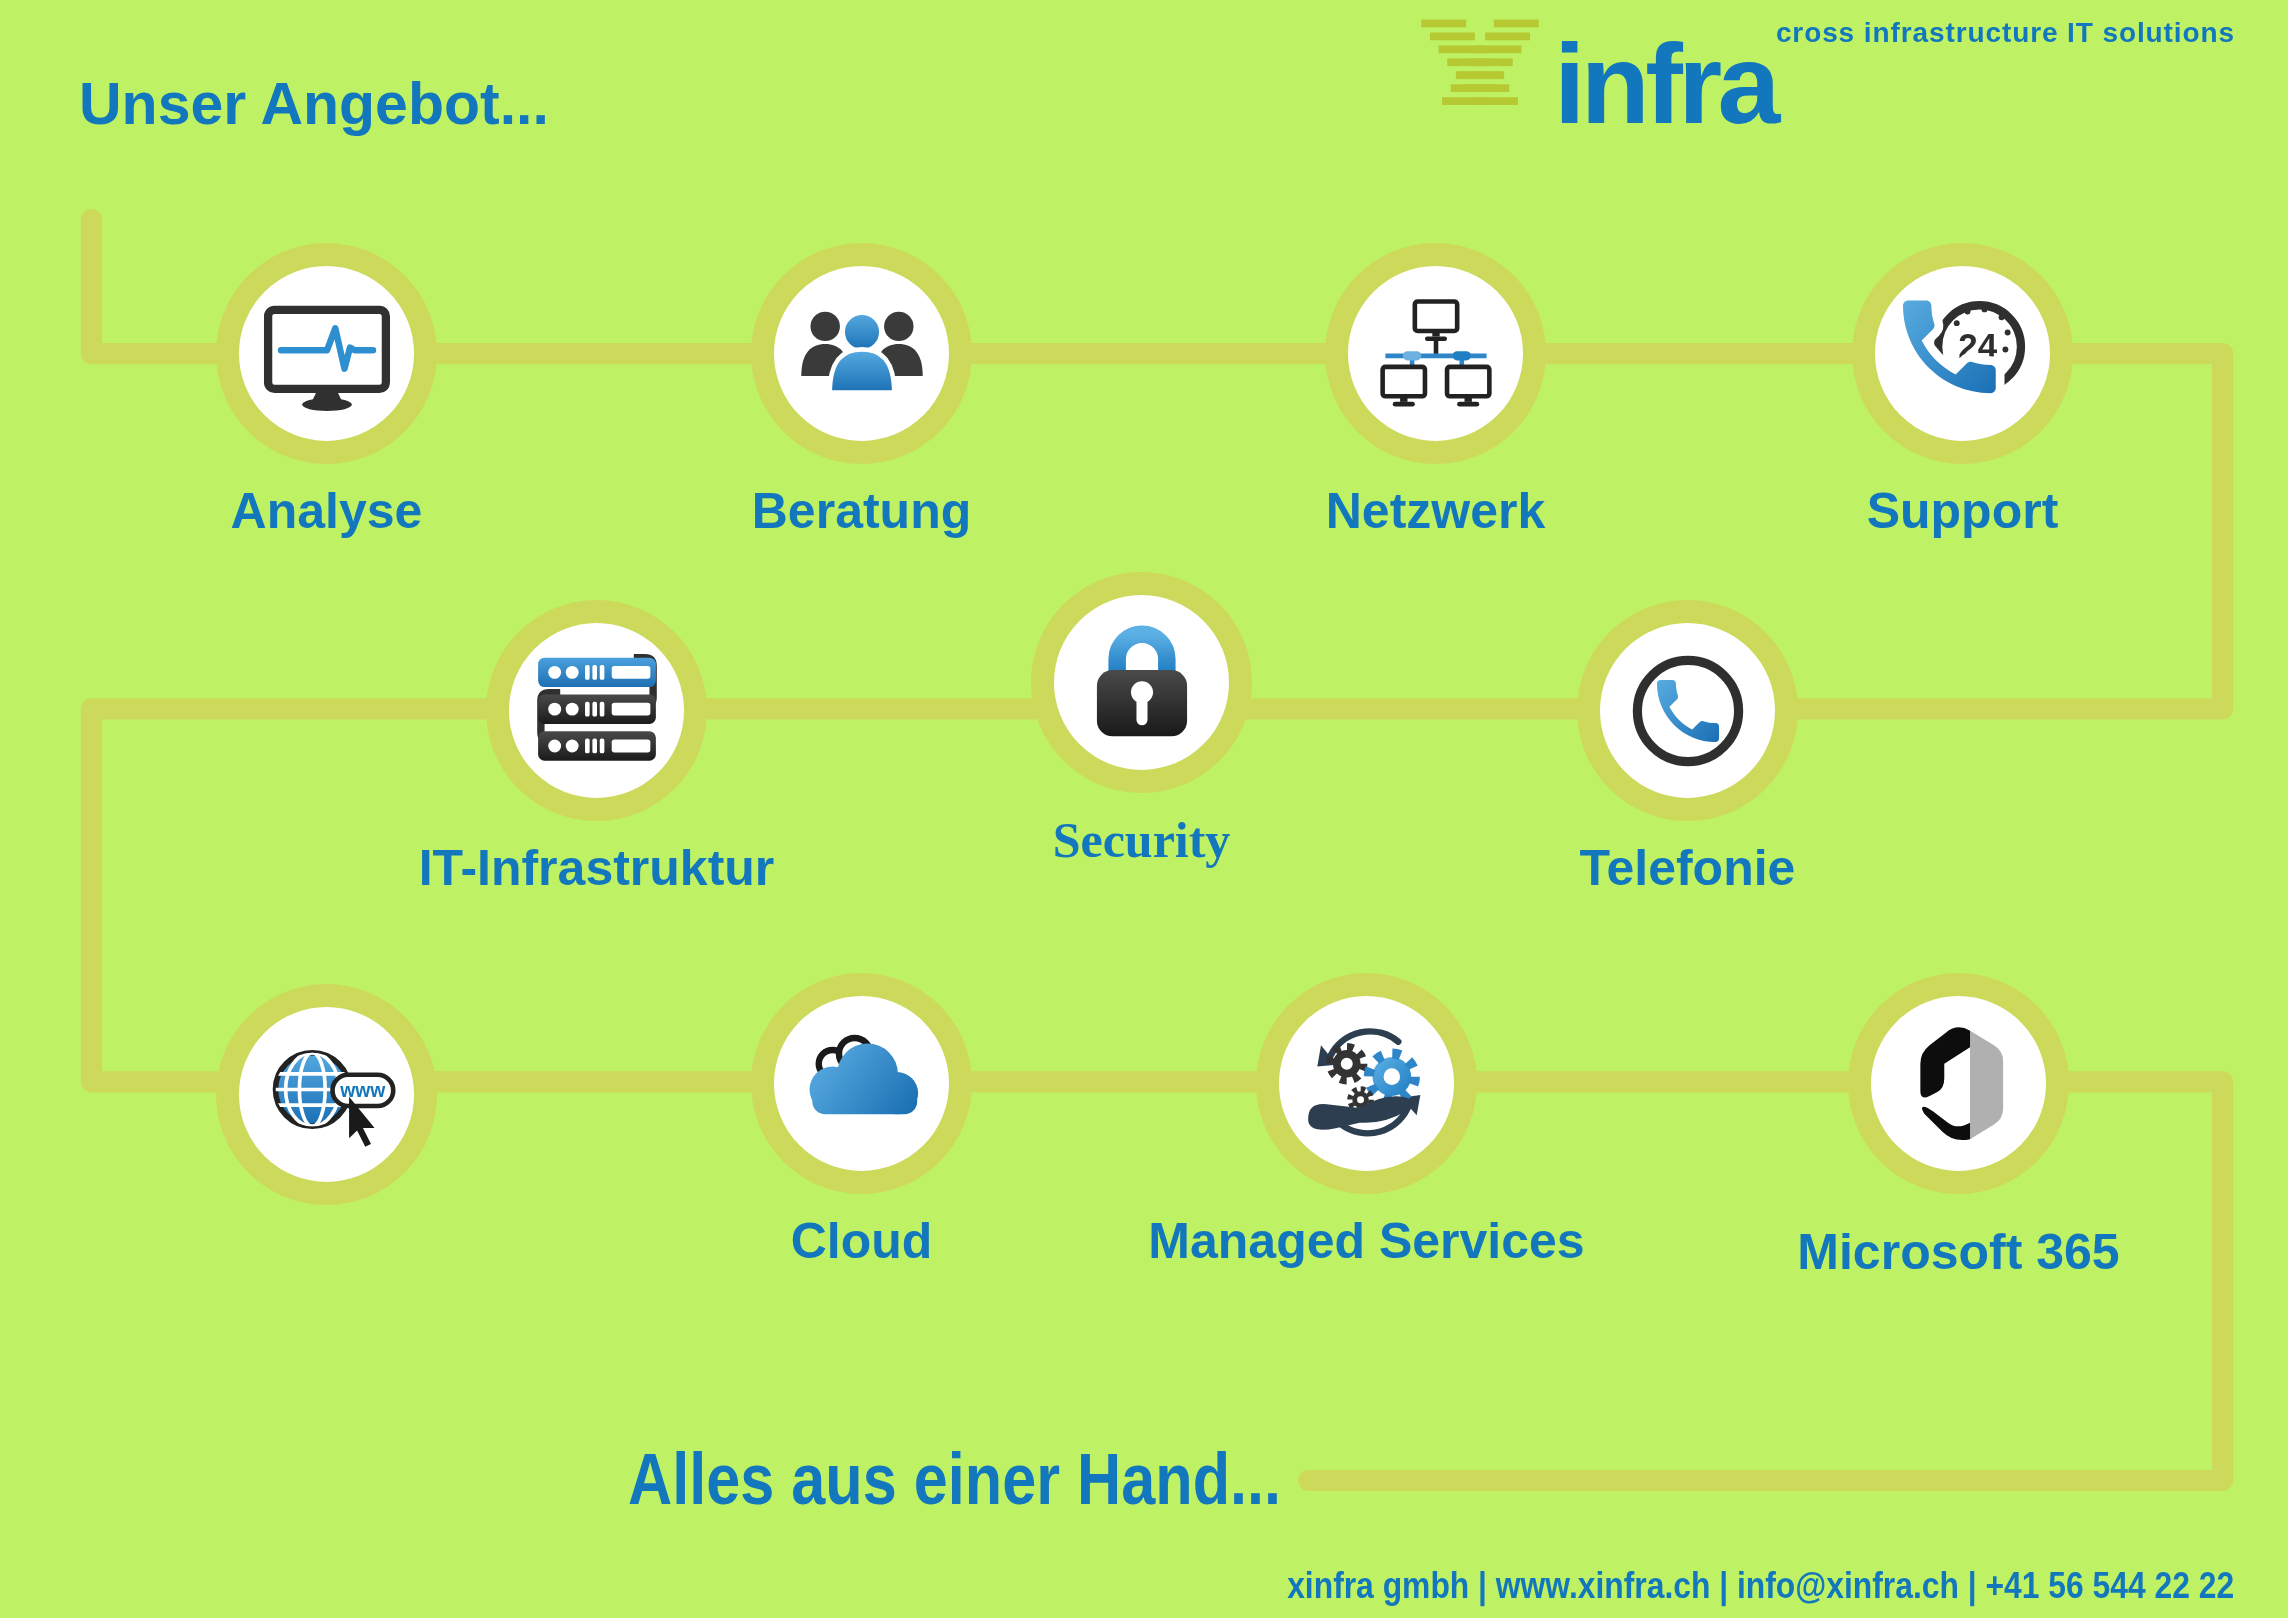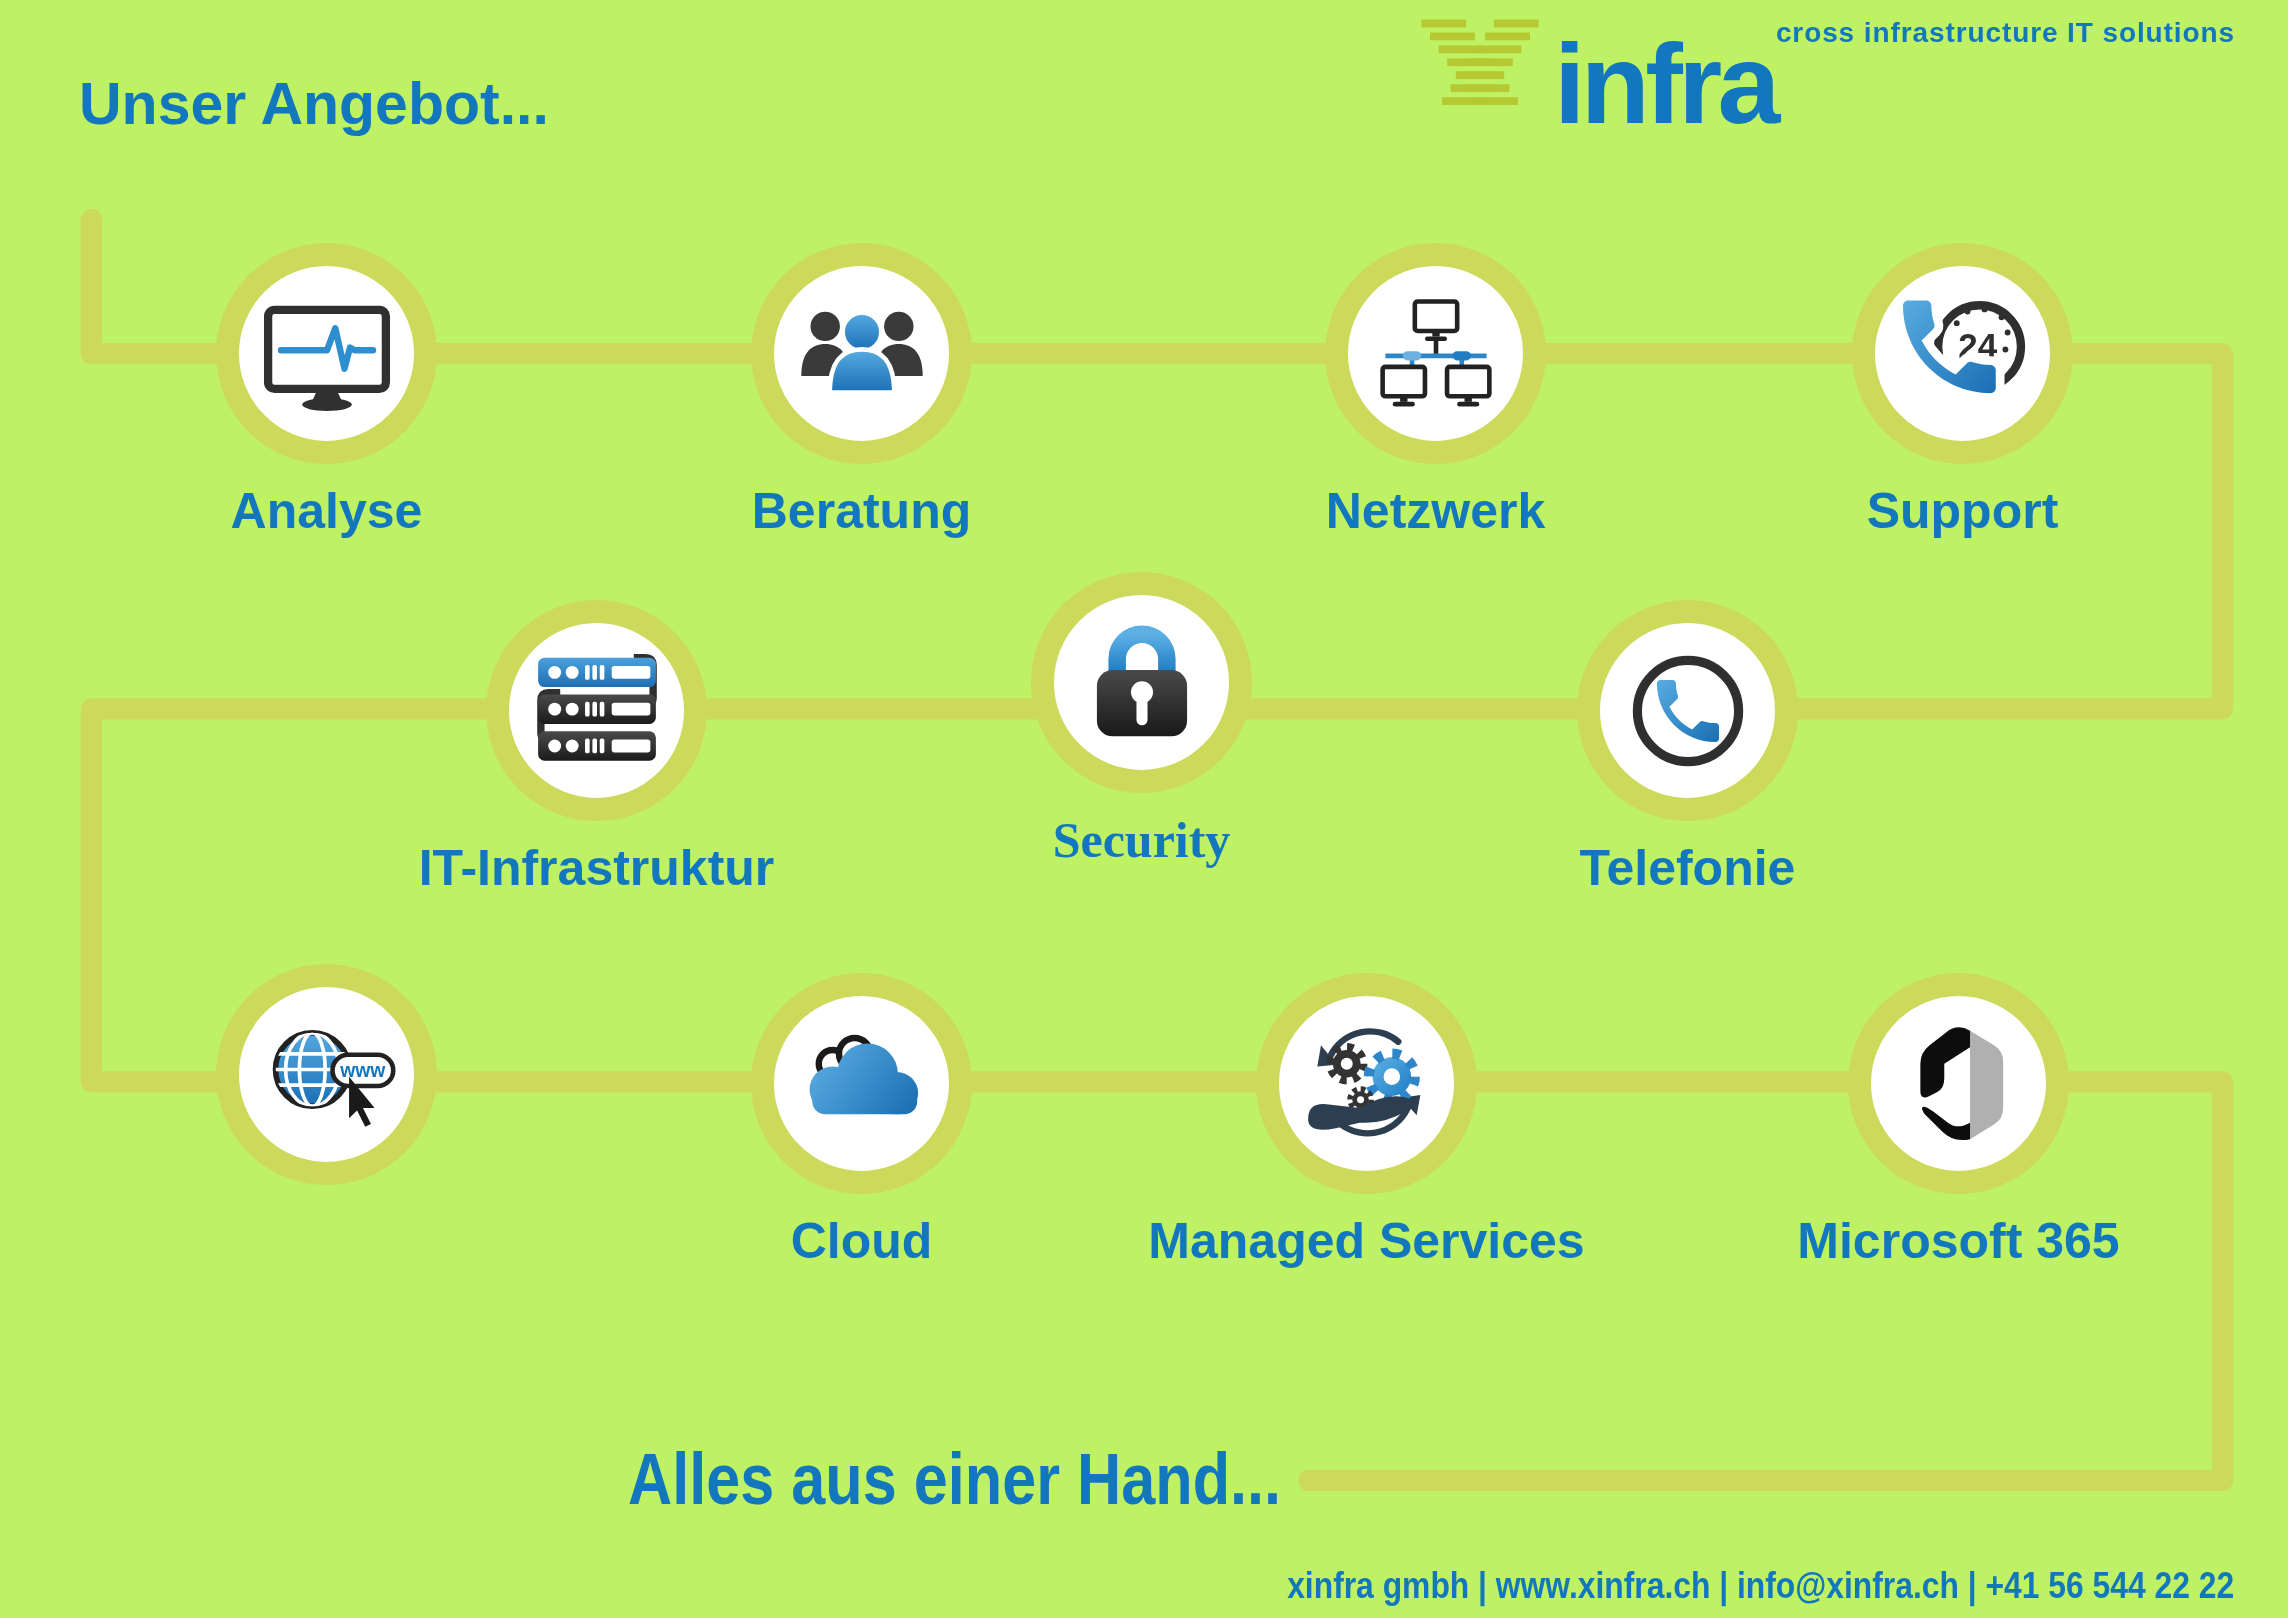--- a/index.html
+++ b/index.html
@@ -233,21 +233,21 @@
         </defs>
         <circle cx="0" cy="0" r="55" fill="#fff" stroke="#2f2f2f" stroke-width="10"></circle>
         <g transform="translate(-45,-45) scale(3.75)">
           <path d="M6.62 10.79c1.44 2.83 3.76 5.14 6.59 6.59l2.2-2.2c.27-.27.67-.36 1.02-.24 1.12.37 2.33.57 3.57.57.55 0 1 .45 1 1V20c0 .55-.45 1-1 1-9.39 0-17-7.61-17-17 0-.55.45-1 1-1h3.5c.55 0 1 .45 1 1 0 1.25.2 2.45.57 3.57.11.35.03.74-.25 1.02l-2.2 2.2z" fill="url(#telblue)"></path>
         </g>
       </svg>
     </div>
     <div class="node-label">Telefonie</div>
   </div>
 
-  <div class="node" style="left:114px;top:964px;">
+  <div class="node" style="left:114px;top:984px;">
     <div class="ring">
       <svg width="138" height="138" viewBox="-75 -75 150 150">
         <defs>
           <linearGradient id="globeblue" x1="0" y1="0" x2="0" y2="1">
             <stop offset="0" stop-color="#55a9e0"></stop>
               <stop offset="1" stop-color="#1a6fb5"></stop>
           </linearGradient>
           <clipPath id="gclip">
               <circle cx="-16" cy="-6" r="40"></circle>
             </clipPath>
@@ -318,21 +318,21 @@
           <circle cx="-7" cy="17" r="9" fill="#333"></circle>
           <circle cx="-7" cy="17" r="11.5" fill="none" stroke="#333" stroke-width="6" stroke-dasharray="5 4"></circle>
           <circle cx="-7" cy="17" r="3.8" fill="#fff"></circle>
         </g>
         <path d="M -64 38 Q -64 20 -44 22 L -8 26 Q 18 10 40 14 Q 58 18 42 30 Q 18 44 -8 42 L -34 48 Q -64 54 -64 38 Z" fill="#2c3e50"></path>
       </svg>
     </div>
     <div class="node-label">Managed Services</div>
   </div>
 
-  <div class="node" style="left:1746px;top:973px;">
+  <div class="node" style="left:1746px;top:973px;gap:11px;">
     <div class="ring">
       <svg width="138" height="138" viewBox="-75 -75 150 150">
         <path d="M 12 -58 L 38 -42 Q 48 -36 48 -24 V 26 Q 48 38 38 44 L 12 60 Z" fill="#b0b0b0"></path>
         <path d="M 12 -58 Q -2 -66 -14 -56 L -32 -42 Q -42 -34 -42 -22 V 8 Q -42 18 -32 13 L -24 9 Q -16 5 -16 -6 V -22 L 12 -40 Z" fill="#0d0d0d"></path>
         <path d="M -34 26 Q -44 22 -38 32 L -18 52 Q -6 64 12 60 V 42 Q -2 50 -12 42 L -28 30 Z" fill="#0d0d0d"></path>
       </svg>
     </div>
     <div class="node-label">Microsoft 365</div>
   </div>
 

